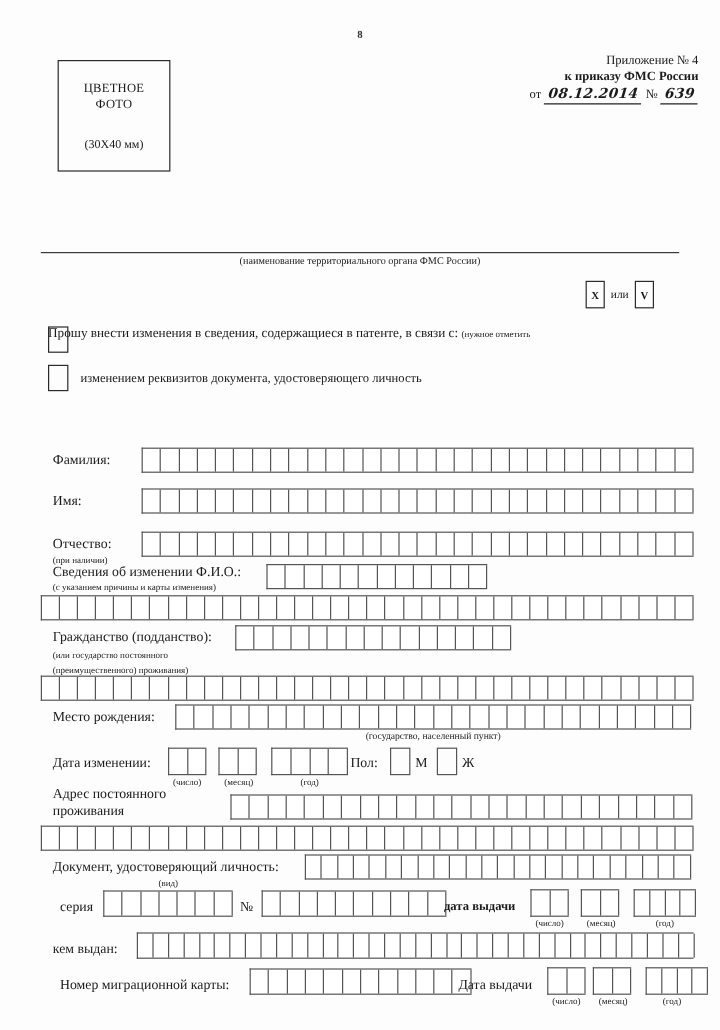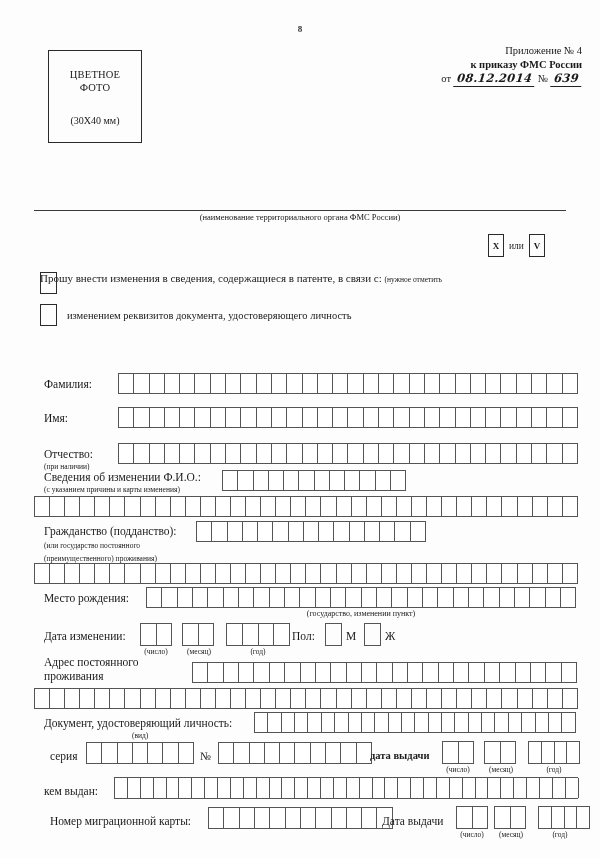--- a/index.html
+++ b/index.html
@@ -490,21 +490,21 @@
       <i style="width:15.36px"></i>
       <i style="width:15.36px"></i>
       <i style="width:15.36px"></i>
       <i style="width:15.36px"></i>
       <i style="width:15.36px"></i>
       <i style="width:15.36px"></i>
       <i style="width:15.36px"></i>
       <i style="width:15.36px"></i>
       <i style="width:15.36px"></i>
     </div>
-  <div class="abs center-cap" style="left:146px; top:609px; width:430px;">(государство, изменении пункт)</div>
+  <div class="abs center-cap" style="left:146px; top:609px; width:430px;">(государство, населенный пункт)</div>
 
   <div class="abs flabel" style="left:44px; top:630px;">Дата изменении:</div>
   <div class="abs cells" style="left: 140px; top: 623px; height: 23px; width: 32px;">
       <i style="width:16px"></i>
       <i style="width:16px"></i>
     </div>
   <div class="abs dcap" style="left:134px; top:647px; width:44px;">(число)</div>
   <div class="abs cells" style="left: 182px; top: 623px; height: 23px; width: 32px;">
       <i style="width:16px"></i>
       <i style="width:16px"></i>

